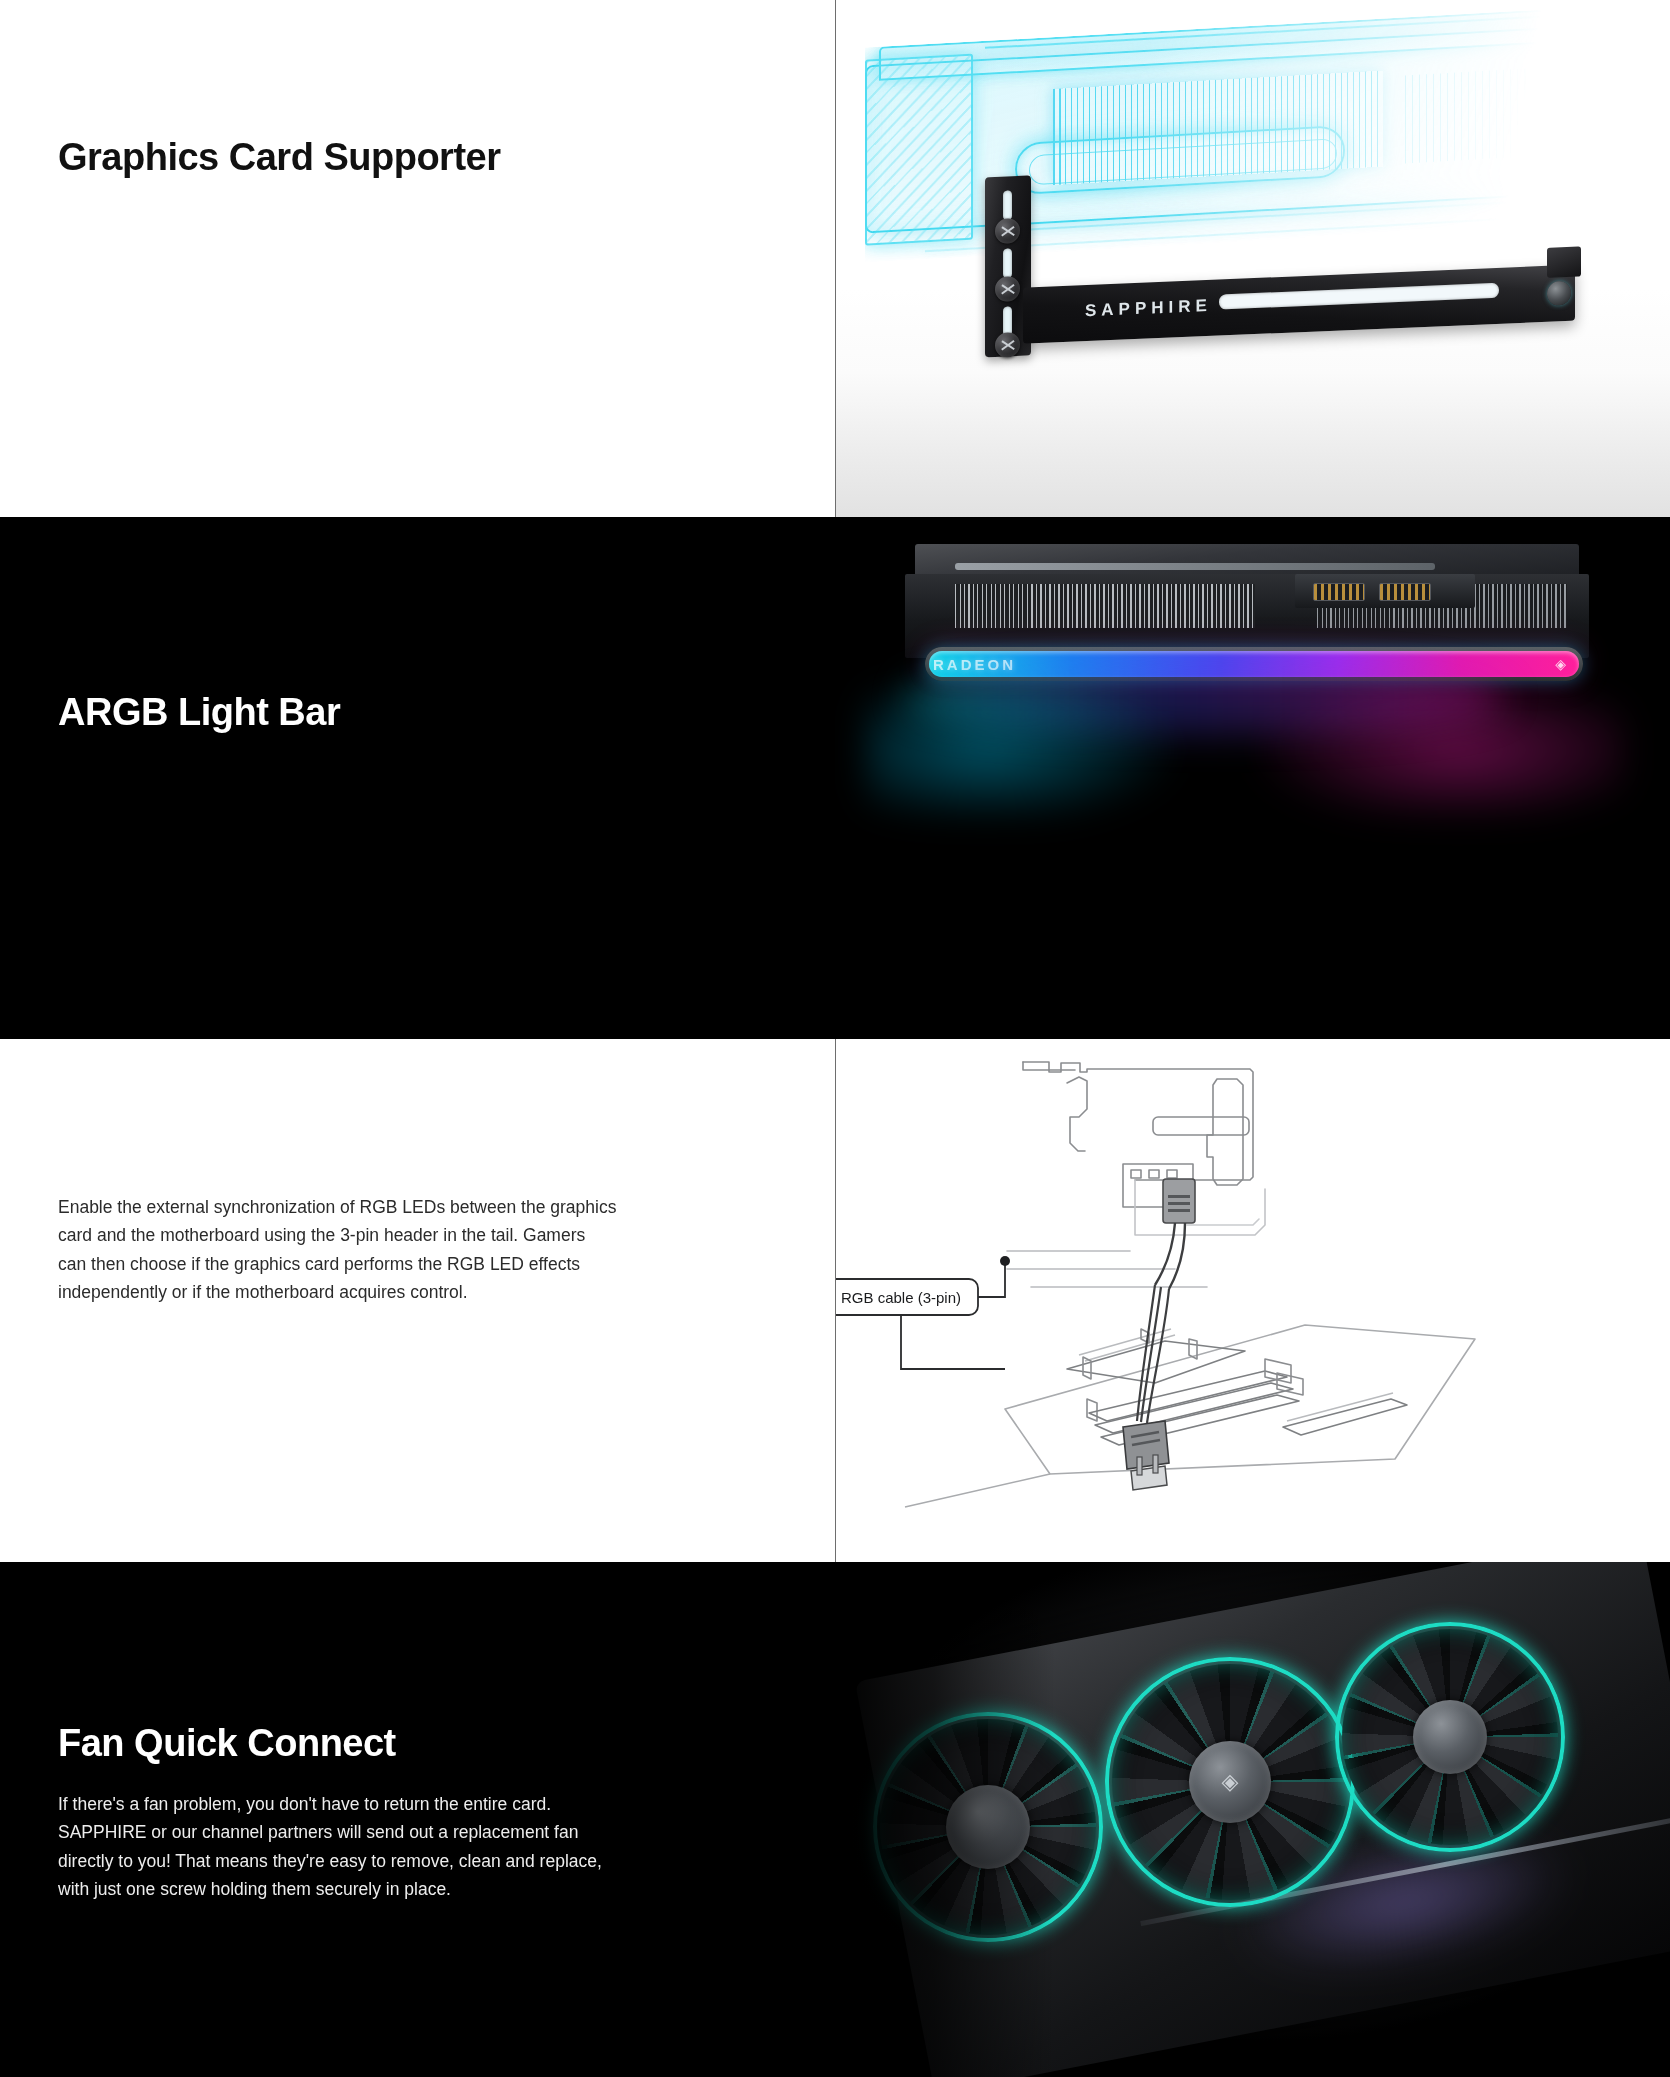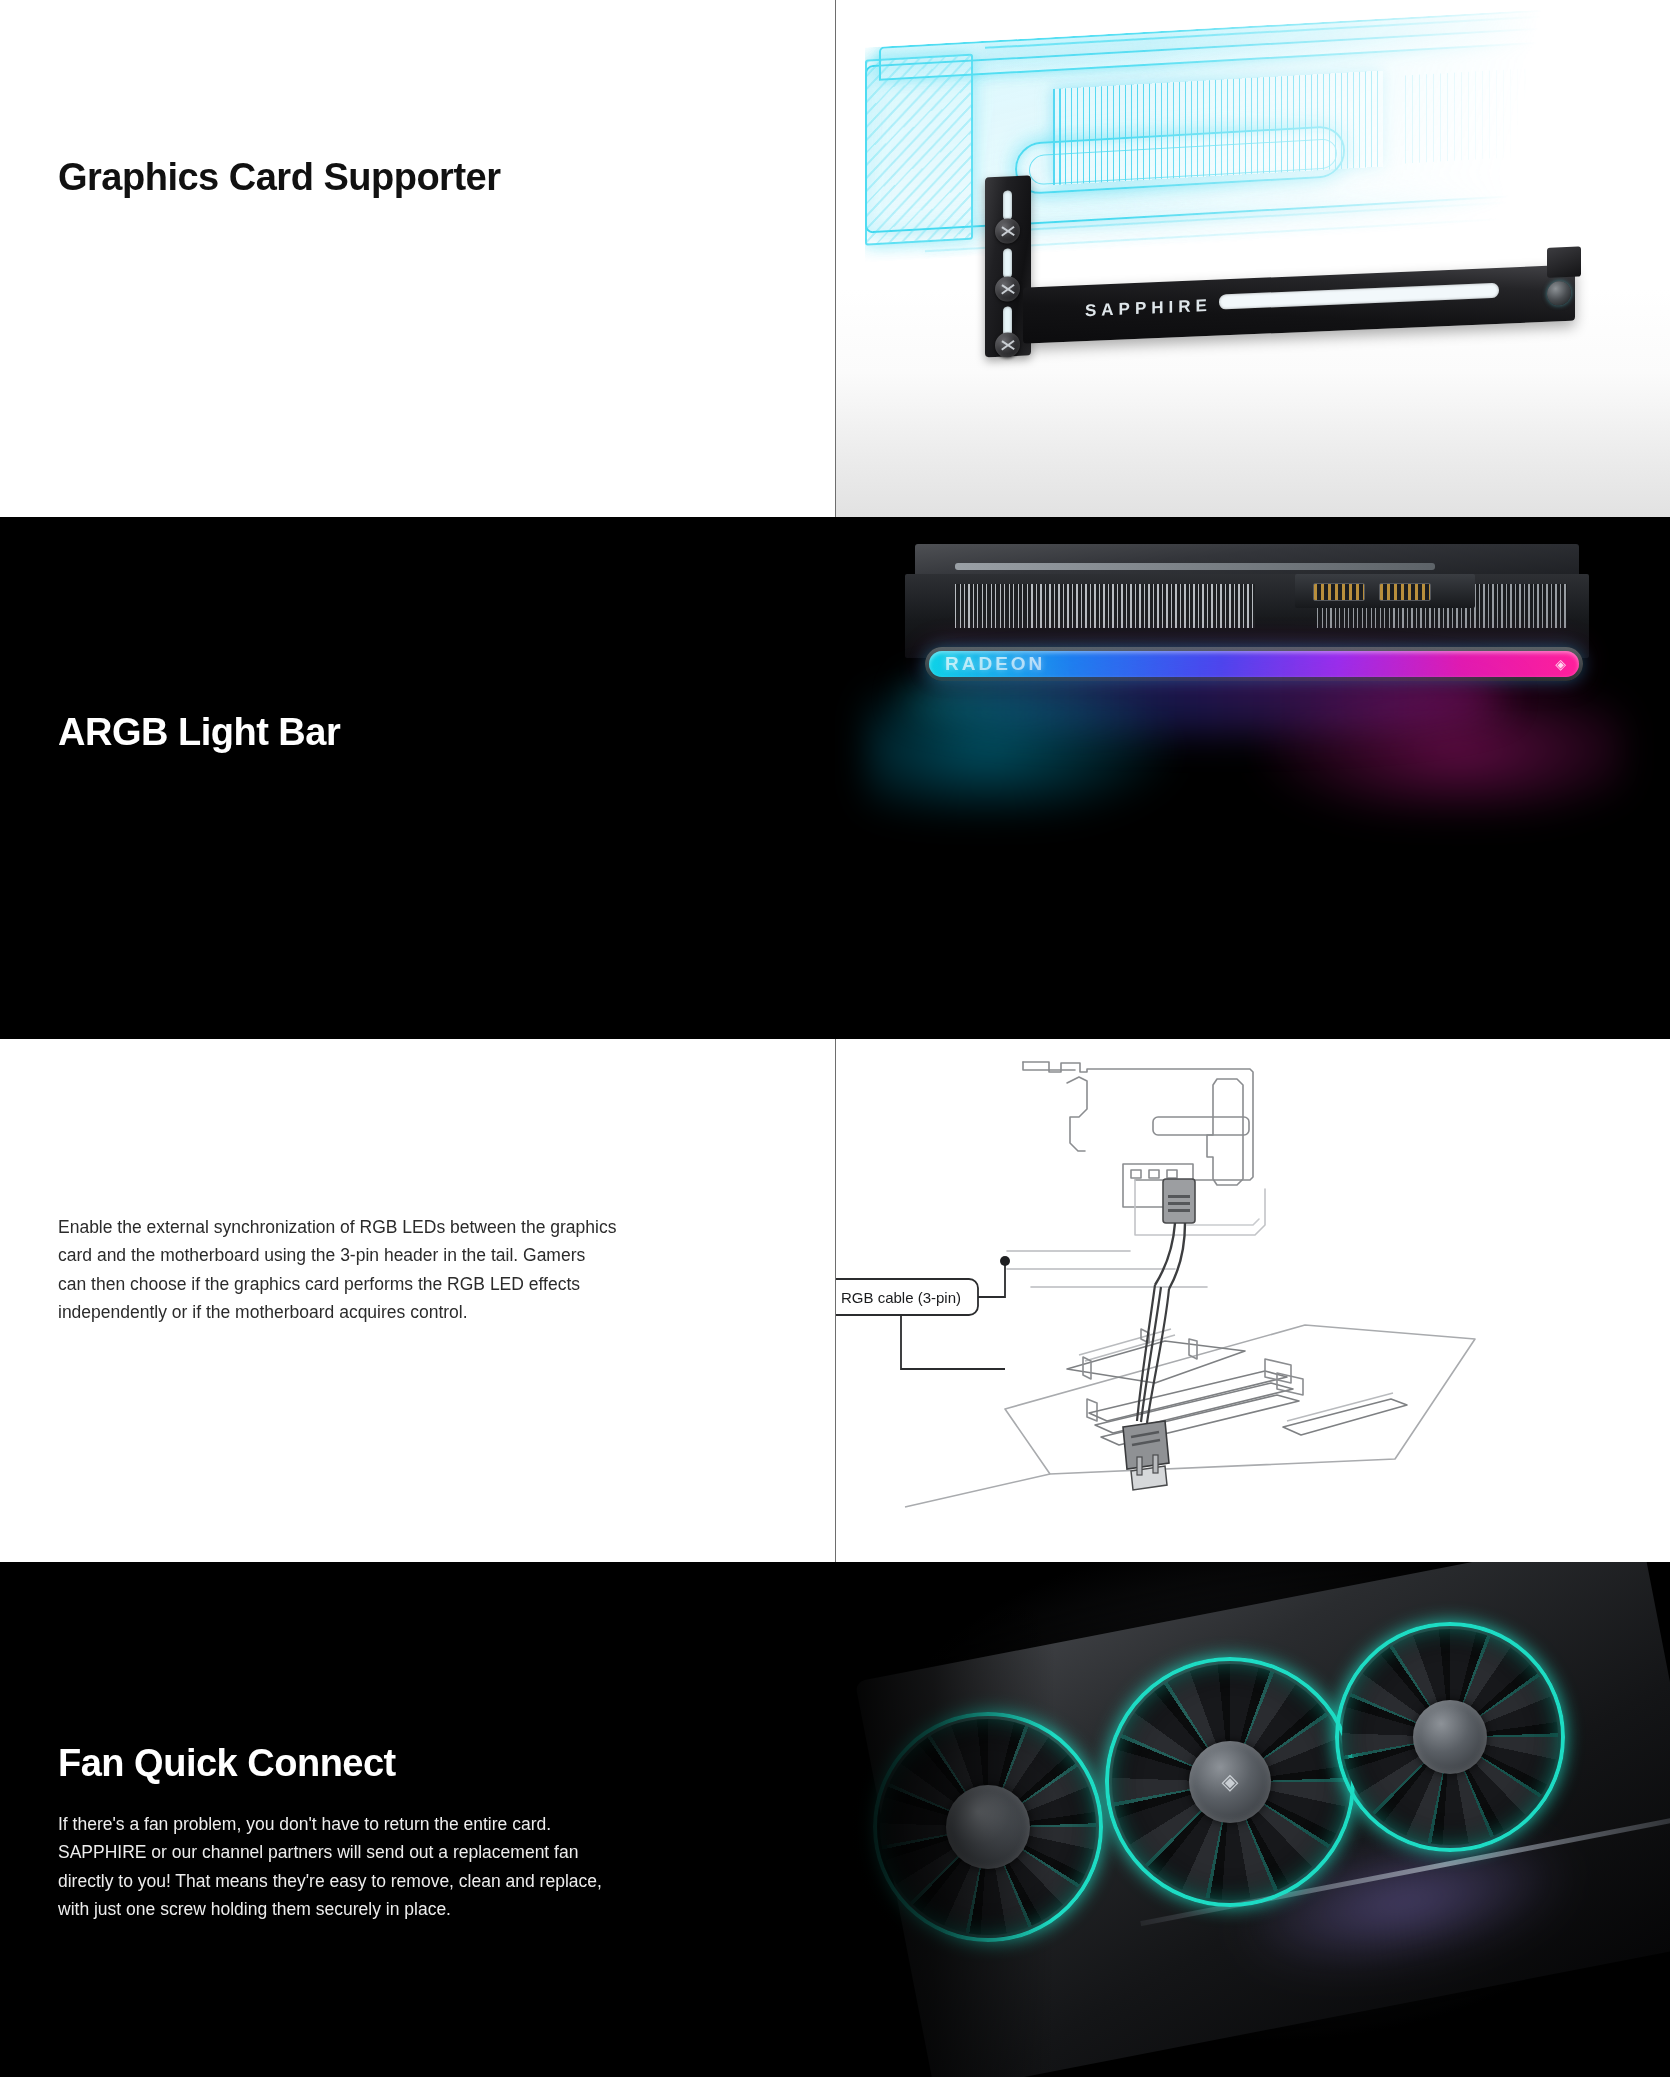--- a/index.html
+++ b/index.html
@@ -31,21 +31,20 @@
 
   .text-col {
     position: relative;
     width: 835px;
     flex: 0 0 835px;
     padding-left: 58px;
     padding-right: 50px;
     display: flex;
     flex-direction: column;
     justify-content: flex-start;
-    margin-top: 20px;
   }
   .media-col {
     position: relative;
     width: 835px;
     flex: 0 0 835px;
     overflow: hidden;
   }
 
   .divider {
     position: absolute;
@@ -341,22 +340,22 @@
     position: relative;
     width: 100%; height: 100%;
     border-radius: 13px;
     background: linear-gradient(90deg,
       #0fd4e8 0%, #1c7df0 22%, #4a46ef 45%, #9a2df0 63%, #e21ab0 82%, #ff1f9b 100%);
     box-shadow: inset 0 2px 4px rgba(255,255,255,.45);
     display: flex;
     align-items: center;
   }
   .light-bar .radeon-word {
-    margin-left: 16px;
-    font-size: 19px;
+    margin-left: 4px;
+    font-size: 15px;
     font-weight: 700;
     letter-spacing: 3px;
     color: rgba(255,255,255,.72);
     text-shadow: 0 0 6px rgba(255,255,255,.5);
   }
   .light-bar .nitro-badge {
     position: absolute;
     right: 13px; top: 50%;
     transform: translateY(-50%);
     font-size: 14px;

